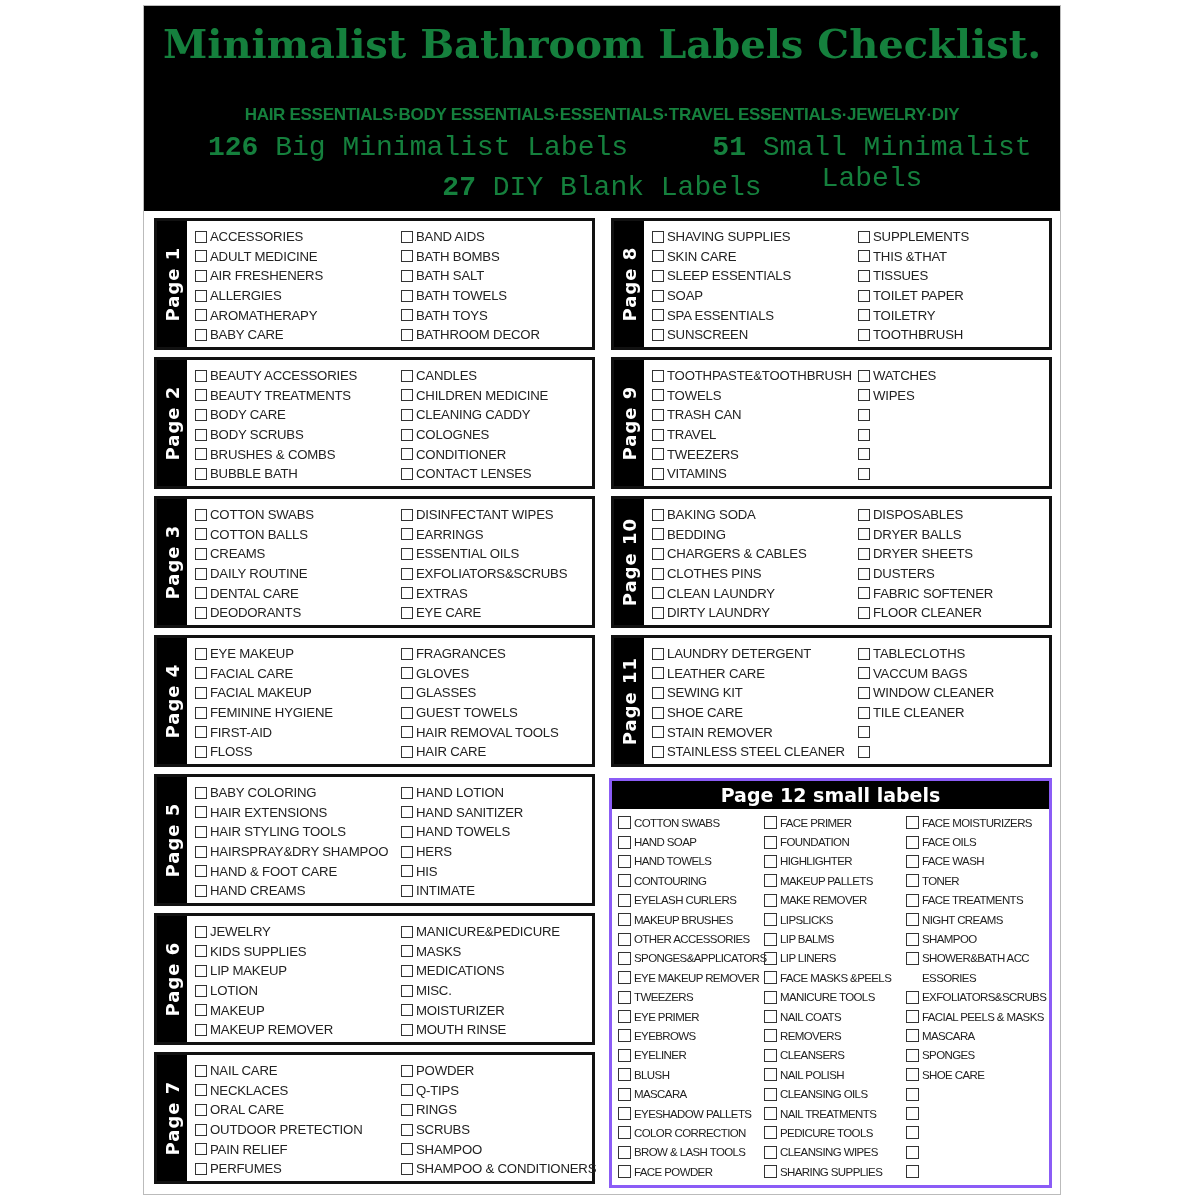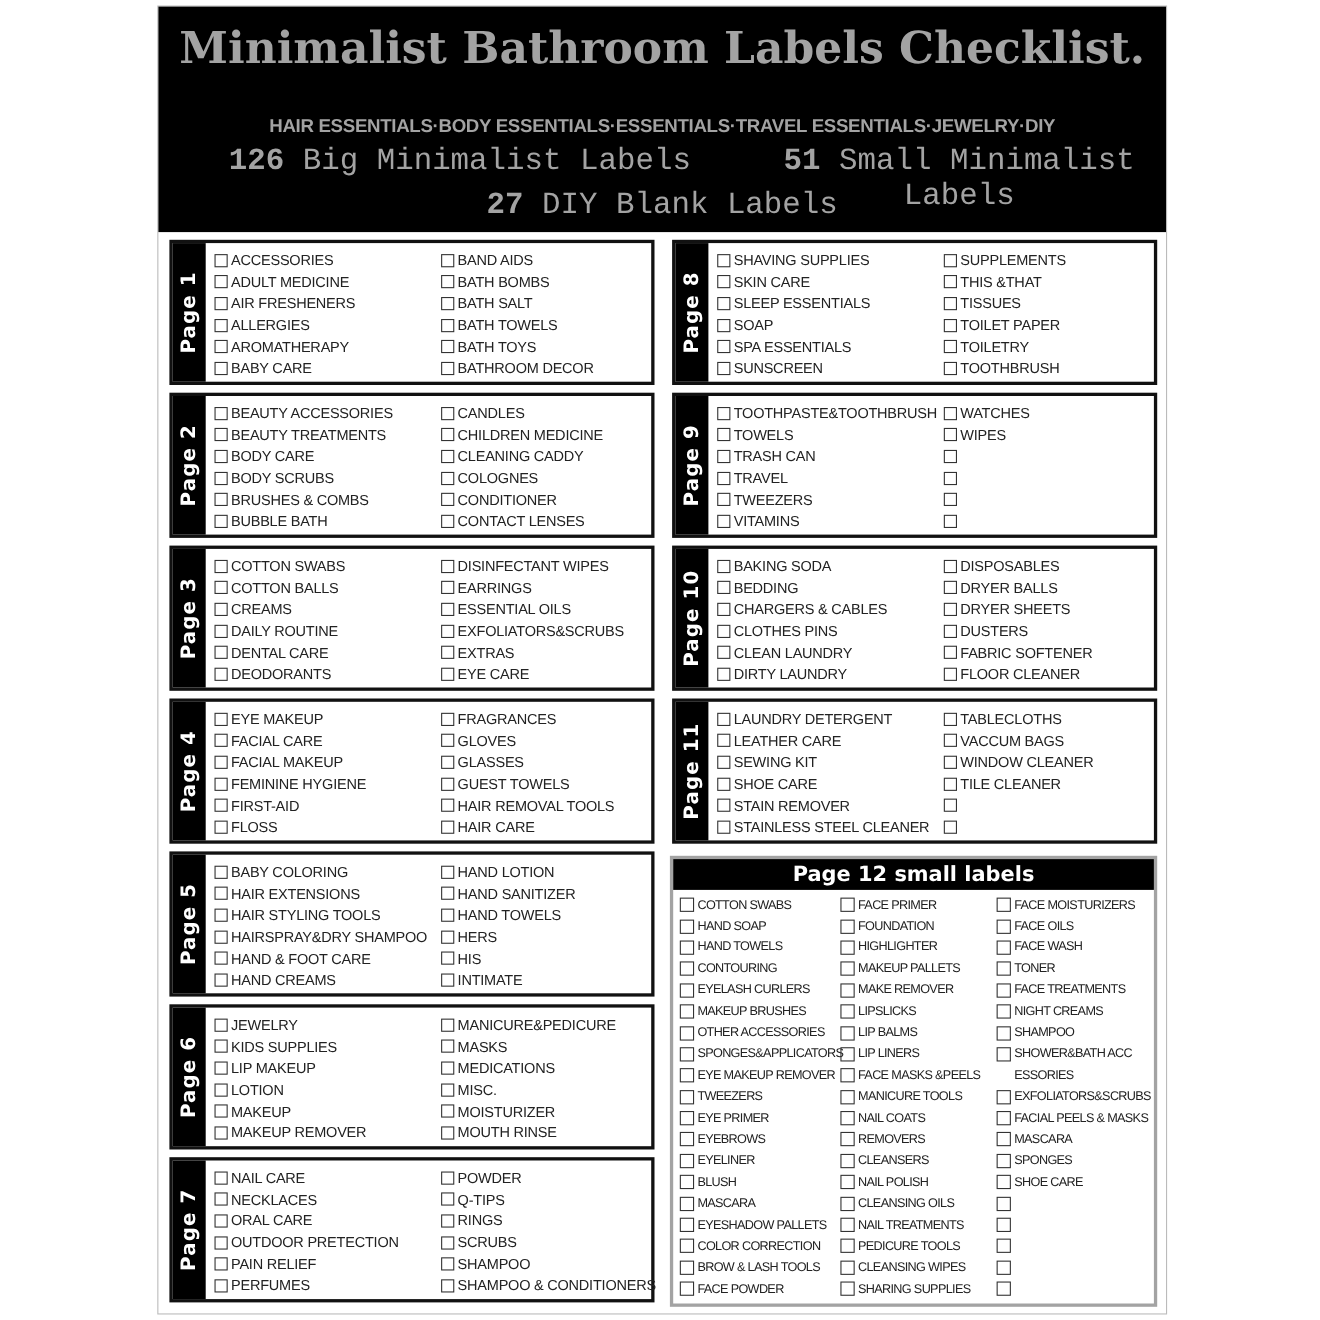--- a/index.html
+++ b/index.html
@@ -1,34 +1,34 @@
 <!DOCTYPE html>
 <html><head>
 <meta charset="utf-8">
 <style>
   html,body{margin:0;padding:0;background:#fff;}
   body{width:1200px;height:1200px;position:relative;overflow:hidden;font-family:"Liberation Sans",sans-serif;}
   .sheet{position:absolute;left:143px;top:5px;width:918px;height:1190px;border:1px solid #bbb;background:#fff;box-sizing:border-box;}
-  .header{position:absolute;left:0;top:0;width:916px;height:205px;background:#000;color:#a3a3a3;text-align:center;}
+  .header{position:absolute;left:0;top:0;width:916px;height:205px;background:#000;color:#15803d;text-align:center;}
   .title{font-family:"DejaVu Serif",serif;font-size:40px;font-weight:bold;letter-spacing:0px;position:absolute;left:0;right:0;top:14px;}
   .cats{font-family:"Liberation Sans",sans-serif;font-weight:bold;font-size:17px;position:absolute;left:0;right:0;letter-spacing:-0.3px;}
   .cats.l1{top:70px;} .cats.l2{top:99px;}
   .count{position:absolute;font-size:28px;font-family:Liberation Mono, monospace;font-weight:normal;}
   .count b{font-weight:bold;}
   .count.c1{left:64px;top:126px;}
   .count.c2{left:540px;top:126px;}
   .count.c3{left:0;right:0;top:166px;text-align:center;}
   .panel{position:absolute;border:3px solid #111;box-sizing:border-box;background:#fff;}
   .tab{position:absolute;left:0;top:0;bottom:0;width:30px;background:#000;color:#fff;}
   .tab span{position:absolute;left:50%;top:50%;transform:translate(-50%,-50%) rotate(-90deg);white-space:nowrap;font-family:"DejaVu Sans",sans-serif;font-weight:bold;font-size:18px;letter-spacing:1px;}
   .items{position:absolute;left:38px;top:6px;right:4px;bottom:4px;}
   .col{position:absolute;top:0;}
   .item{height:19.6px;display:flex;align-items:center;font-size:13.2px;color:#222;white-space:nowrap;letter-spacing:-0.2px;}
   .cb{display:inline-block;width:12px;height:12px;border:1.5px solid #333;margin-right:3px;box-sizing:border-box;flex:none;}
-  .small-panel{position:absolute;border:3px solid #a3a3a3;box-sizing:border-box;background:#fff;}
+  .small-panel{position:absolute;border:3px solid #8b5cf6;box-sizing:border-box;background:#fff;}
   .small-head{position:absolute;left:0;right:0;top:0;height:28px;background:#000;color:#fff;text-align:center;font-family:"DejaVu Sans",sans-serif;font-weight:bold;font-size:19px;line-height:28px;}
   .sitems{position:absolute;left:6px;top:32px;right:4px;}
   .scol{position:absolute;top:0;}
   .sitem{height:19.4px;display:flex;align-items:center;font-size:11.5px;color:#222;white-space:nowrap;letter-spacing:-0.6px;}
   .sitem .cb{width:13px;height:13px;margin-right:3px;}
 </style>
 </head>
 <body>
 
 <div class="sheet">

